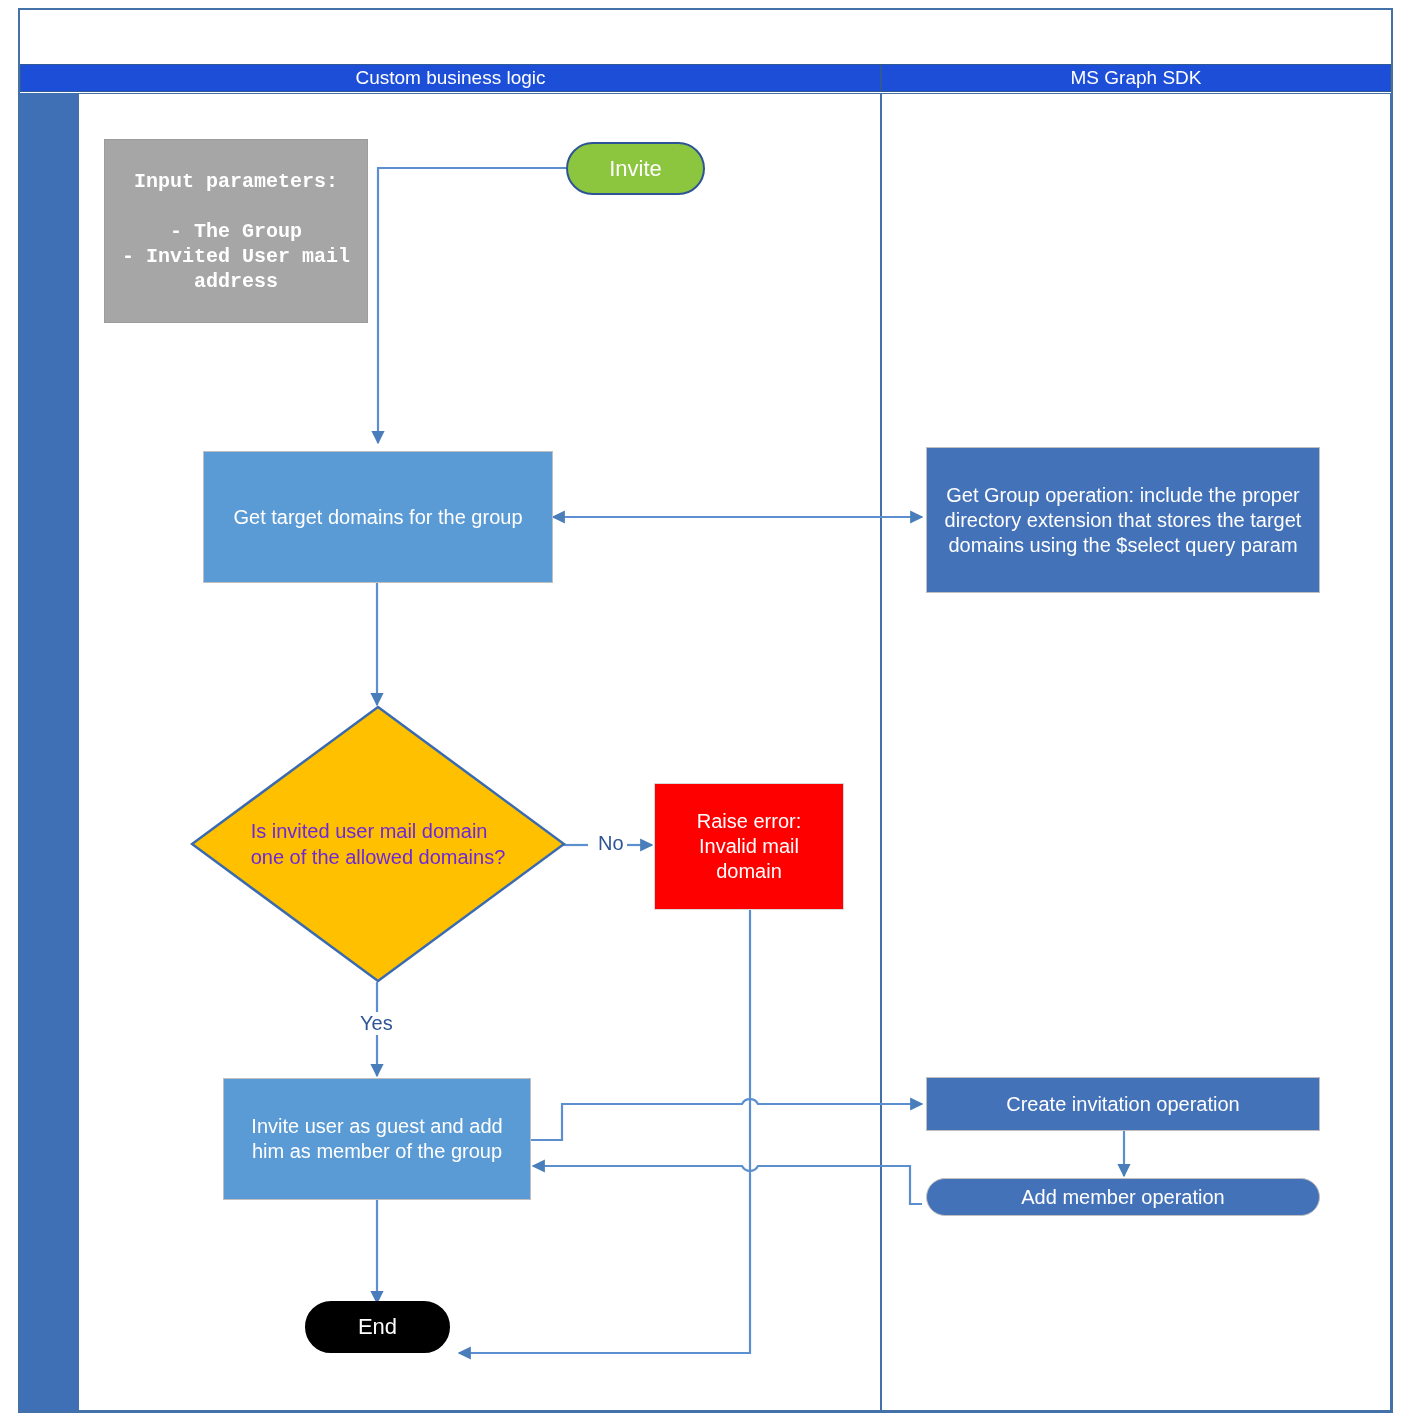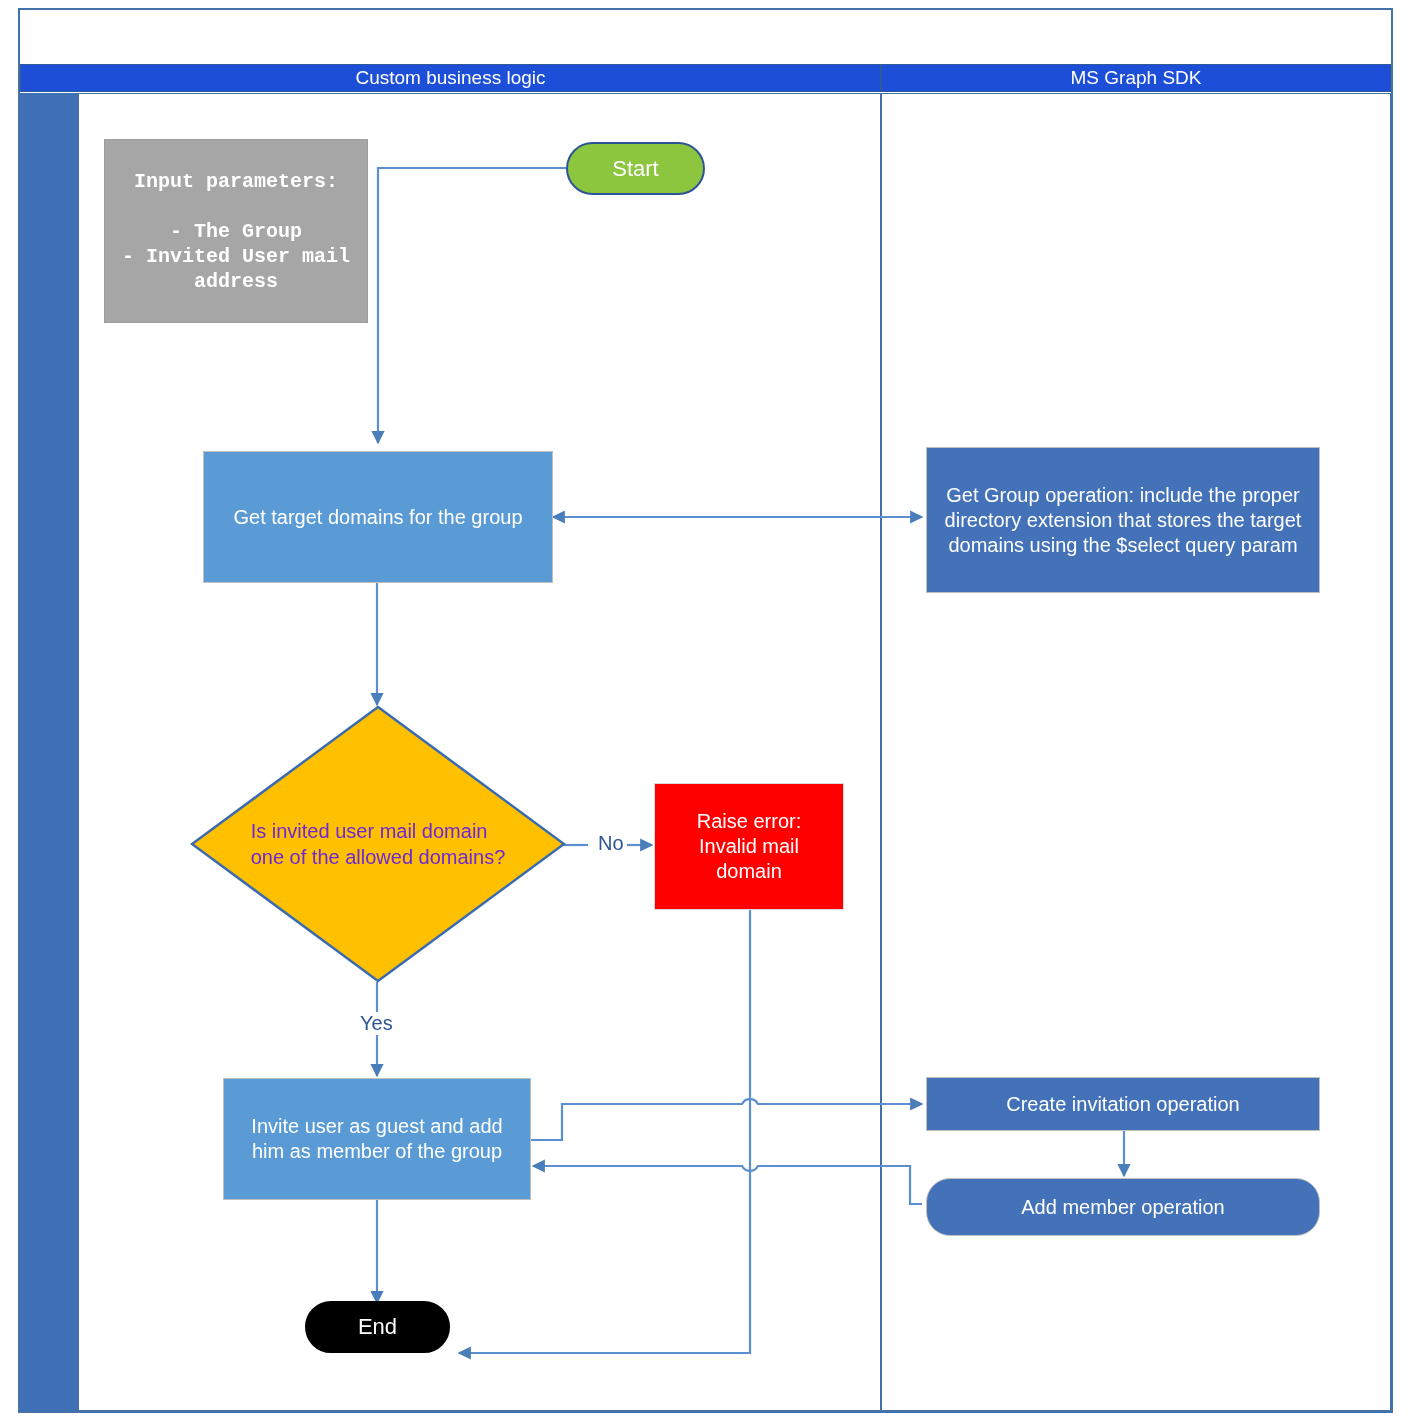--- a/index.html
+++ b/index.html
@@ -215,21 +215,21 @@
   </svg>
 
   <div class="node node-gray" style="left:104px; top:139px; width:264px; height:184px; padding:14px 12px;font-family:Liberation Mono, monospace;">
     <span class="node-label">Input parameters:
 
 - The Group
 - Invited User mail address</span>
   </div>
 
   <div class="node node-start" style="left:566px; top:142px; width:139px; height:53px;">
-    <span class="node-label">Start</span>
+    <span class="node-label">Invite</span>
   </div>
 
   <div class="node node-lightblue" style="left:203px; top:451px; width:350px; height:132px; padding:0 10px;">
     <span class="node-label">Get target domains for the group</span>
   </div>
 
   <div class="node node-darkblue" style="left:926px; top:447px; width:394px; height:146px; padding:0 15px;">
     <span class="node-label">Get Group operation: include the proper directory extension that stores the target domains using the $select query param</span>
   </div>
 
@@ -249,21 +249,21 @@
 
   <div class="node node-lightblue" style="left:223px; top:1078px; width:308px; height:122px; padding:0 8px;">
     <span class="node-label">Invite user as guest and add
 him as member of the group</span>
   </div>
 
   <div class="node node-darkblue" style="left:926px; top:1077px; width:394px; height:54px; padding:0 8px;">
     <span class="node-label">Create invitation operation</span>
   </div>
 
-  <div class="node node-darkblue" style="left:926px; top:1178px; width:394px; height:58px; padding:0 8px;border-radius:24px;">
+  <div class="node node-darkblue" style="left:926px; top:1178px; width:394px; height:38px; padding:0 8px;border-radius:24px;">
     <span class="node-label">Add member operation</span>
   </div>
 
   <div class="node node-end" style="left:305px; top:1301px; width:145px; height:52px;">
     <span class="node-label">End</span>
   </div>
 
   <div class="edge-label" style="left:595px; top:832px;">No</div>
   <div class="edge-label" style="left:357px; top:1012px;">Yes</div>
 

